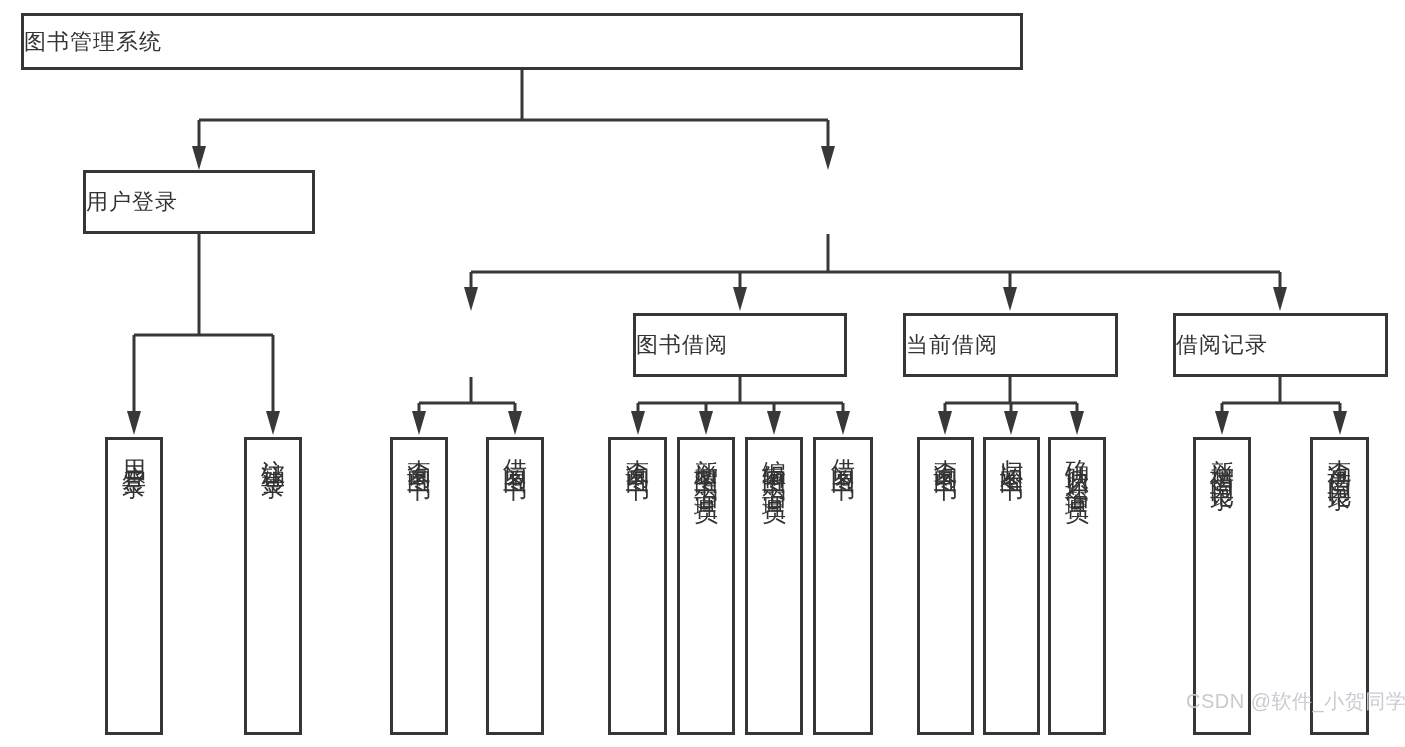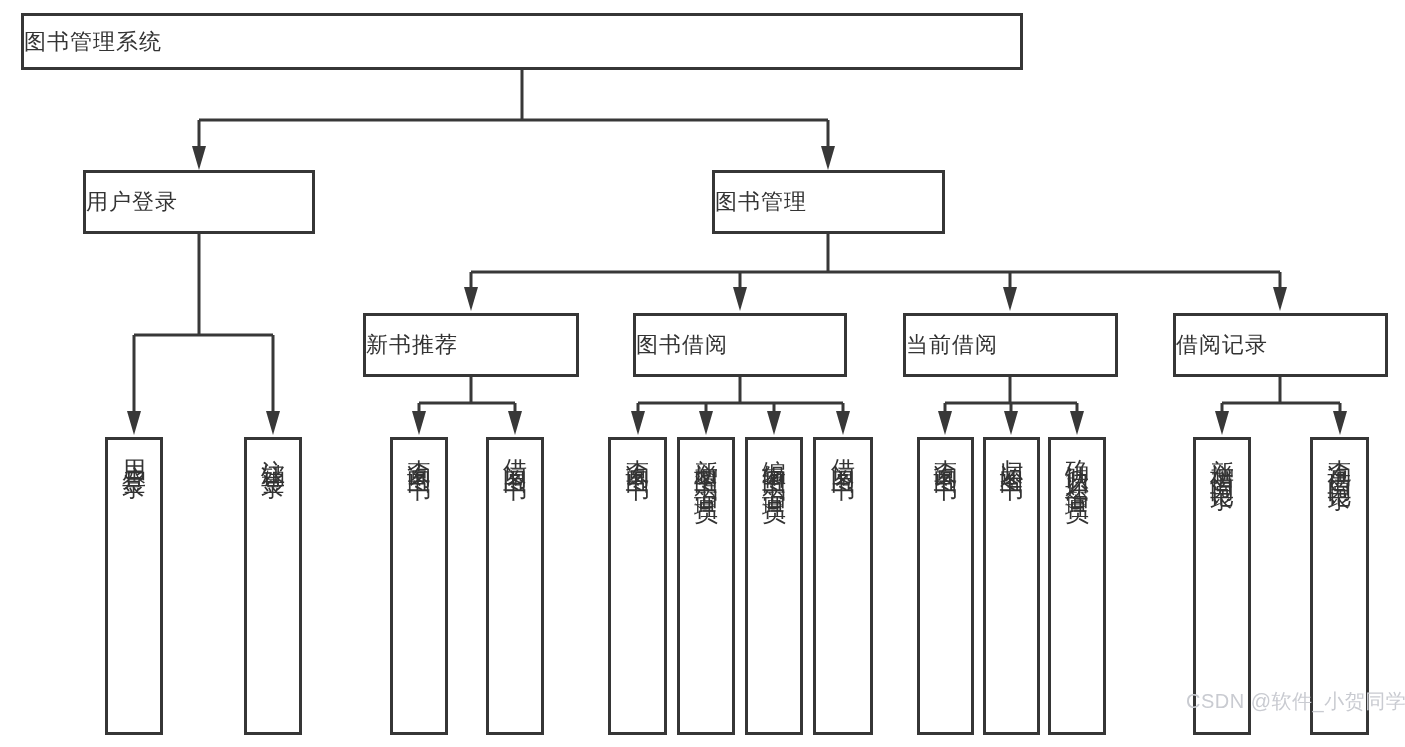--- a/index.html
+++ b/index.html
@@ -121,27 +121,21 @@
     </g>
   </svg>
 
   <div class="box h" style="left:21px;top:13px;width:1002px;height:57px">
     <span>图书管理系统</span>
   </div>
 
   <div class="box h" style="left:83px;top:170px;width:232px;height:64px">
     <span>用户登录</span>
   </div>
-  <div class="box h" style="left:712px;top:170px;width:233px;height:64px">
-    <span>图书管理</span>
-  </div>
 
-  <div class="box h" style="left:363px;top:313px;width:216px;height:64px">
-    <span>新书推荐</span>
-  </div>
   <div class="box h" style="left:633px;top:313px;width:214px;height:64px">
     <span>图书借阅</span>
   </div>
   <div class="box h" style="left:903px;top:313px;width:215px;height:64px">
     <span>当前借阅</span>
   </div>
   <div class="box h" style="left:1173px;top:313px;width:215px;height:64px">
     <span>借阅记录</span>
   </div>
 

